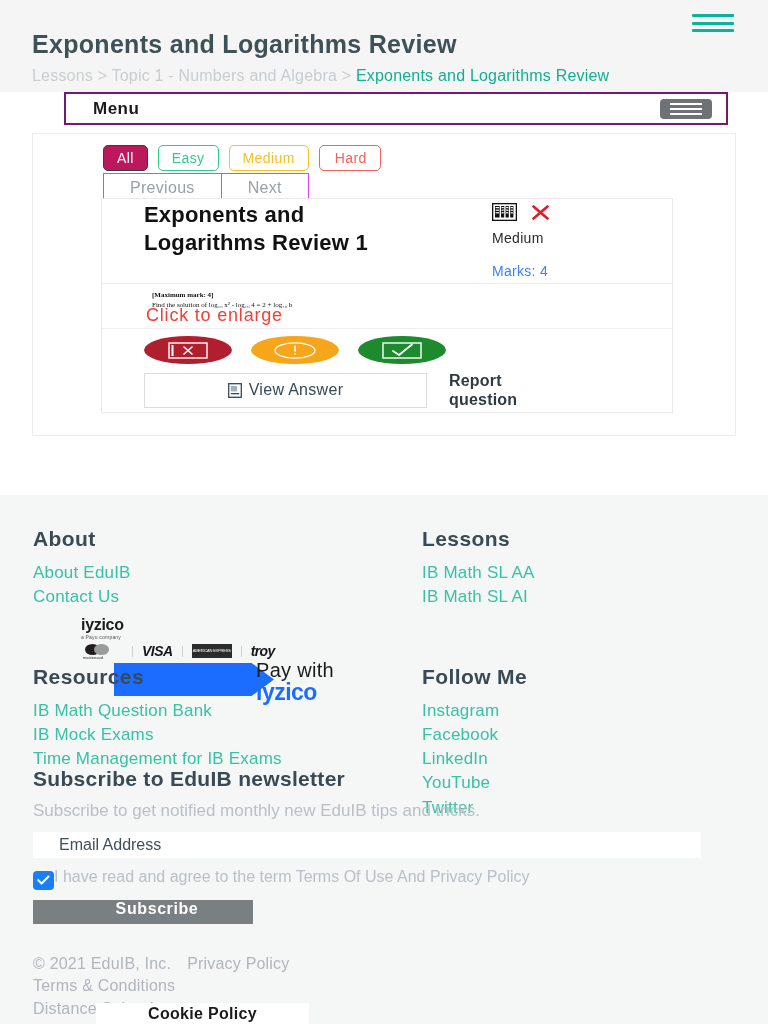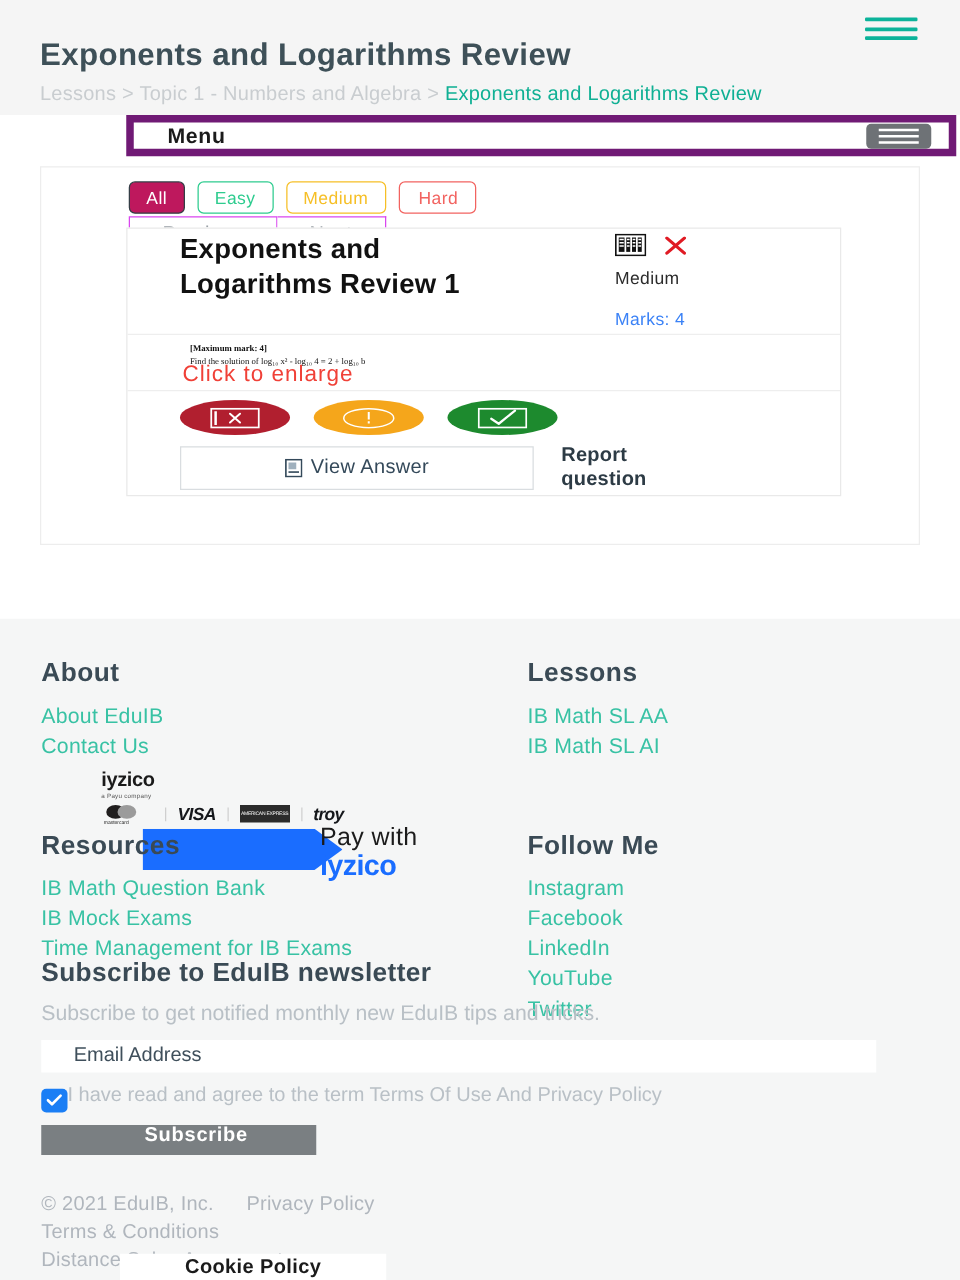--- a/index.html
+++ b/index.html
@@ -42,24 +42,23 @@
   .breadcrumb {
     position: absolute; top: 66px; left: 32px; width: 700px;
     font-size: 16px; line-height: 1.25; color: #c9cdd0; letter-spacing: .2px;
   }
   .breadcrumb .crumb-cur { color: #10b094; }
   .breadcrumb .sep { color: #c9cdd0; }
 
   
   .menu-bar {
     position: absolute; top: 92px; left: 64px; width: 664px; height: 33px;
-    background: #ffffff; border: 6px solid #701a75;
+    background: #ffffff; border: 2px solid #701a75;
     display: flex; align-items: center; justify-content: space-between;
     padding: 0 14px 0 27px;
-    margin-left: 37px;
   }
   .menu-label { font-size: 17px; font-weight: bold; color: #1b1b1b; letter-spacing: .5px; }
   .menu-toggle {
     width: 52px; height: 20px; background: #6e7276; border-radius: 4px;
     display: flex; flex-direction: column; justify-content: center;
     align-items: center; gap: 3px; cursor: pointer;
   }
   .menu-toggle span { display: block; width: 32px; height: 2px; background: #ffffff; }
 
   
@@ -84,21 +83,21 @@
     position: absolute; top: 39px; left: 70px; display: flex;
   }
   .nav-btn {
     font-size: 16px; color: #9aa0a6; background: #fff;
     border: 1px solid #d946ef; padding: 5px 26px; cursor: pointer;
     letter-spacing: .3px;
   }
   .nav-btn + .nav-btn { border-left: none; }
 
   .q-card {
-    position: absolute; top: 48px; left: 68px; width: 572px; height: 215px;
+    position: absolute; top: 64px; left: 68px; width: 572px; height: 215px;
     border: 1px solid #e9e9e9; background: #fff;
   }
   .q-card-head {
     position: relative; height: 85px; border-bottom: 1px solid #eeeeee;
   }
   .q-title {
     position: absolute; top: 2px; left: 42px; width: 265px;
     font-size: 22px; font-weight: bold; line-height: 1.28;
     color: #111111; letter-spacing: .2px;
   }
@@ -210,21 +209,21 @@
   .nl-checkbox svg { display: block; }
   .nl-check-label { font-size: 16px; color: #b9c0c6; line-height: 1.3; width: 620px; }
   .nl-submit {
     margin-top: 10px; width: 220px; height: 24px; background: #7a7f82;
     border: none; color: #ffffff; font-size: 16px; font-weight: bold;
     letter-spacing: .6px; cursor: pointer; text-align: center;
     padding-left: 28px;
   }
 
   .legal { position: absolute; top: 458px; left: 33px; width: 700px; }
-  .legal-line1 { display: flex; gap: 26px; }
+  .legal-line1 { display: flex; gap: 16px; }
   .legal-txt { font-size: 16px; color: #b0b6bd; line-height: 1.4; letter-spacing: .2px; }
   .legal-link { font-size: 16px; color: #b0b6bd; line-height: 1.4; letter-spacing: .2px; cursor: pointer; display: block; }
 
   .cookie-bar {
     position: absolute; top: 1003px; left: 96px; width: 213px; height: 21px;
     background: #ffffff; display: flex; align-items: center; justify-content: center;
     font-size: 16px; font-weight: bold; color: #1b1b1b; letter-spacing: .3px; cursor: pointer;
   }
 </style>
 </head>

